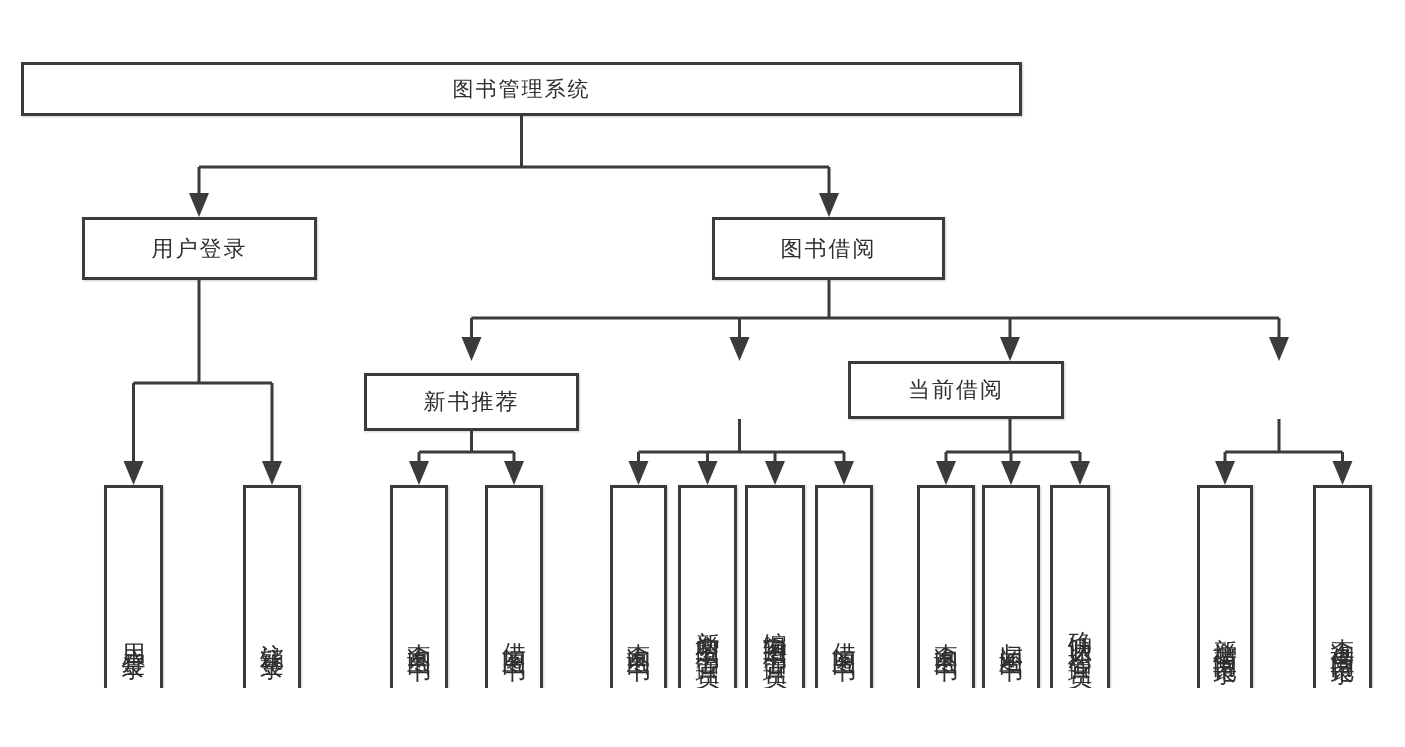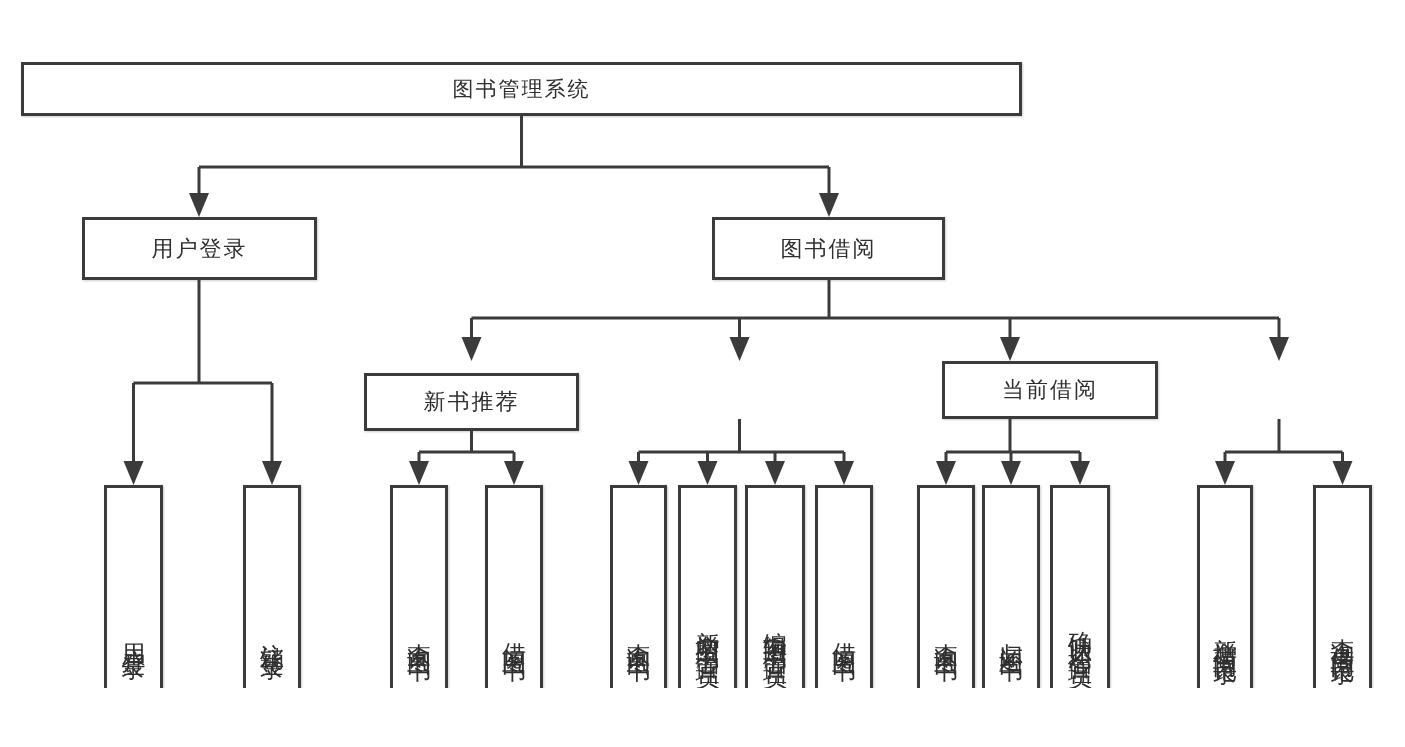--- a/index.html
+++ b/index.html
@@ -105,21 +105,21 @@
   <div class="node" style="left:82px;top:169px;width:235px;height:63px">
     <span class="h-label">用户登录</span>
   </div>
   <div class="node" style="left:712px;top:169px;width:233px;height:63px">
     <span class="h-label">图书借阅</span>
   </div>
 
   <div class="node" style="left:364px;top:325px;width:215px;height:58px">
     <span class="h-label">新书推荐</span>
   </div>
-  <div class="node" style="left:942px;top:313px;width:216px;height:58px">
+  <div class="node" style="left:848px;top:313px;width:216px;height:58px">
     <span class="h-label">当前借阅</span>
   </div>
 
   <div class="node leaf" style="left:104px;top:437px;width:59px;height:298px">
     <span class="v-label">用户登录</span>
   </div>
   <div class="node leaf" style="left:243px;top:437px;width:58px;height:298px">
     <span class="v-label">注销登录</span>
   </div>
 

